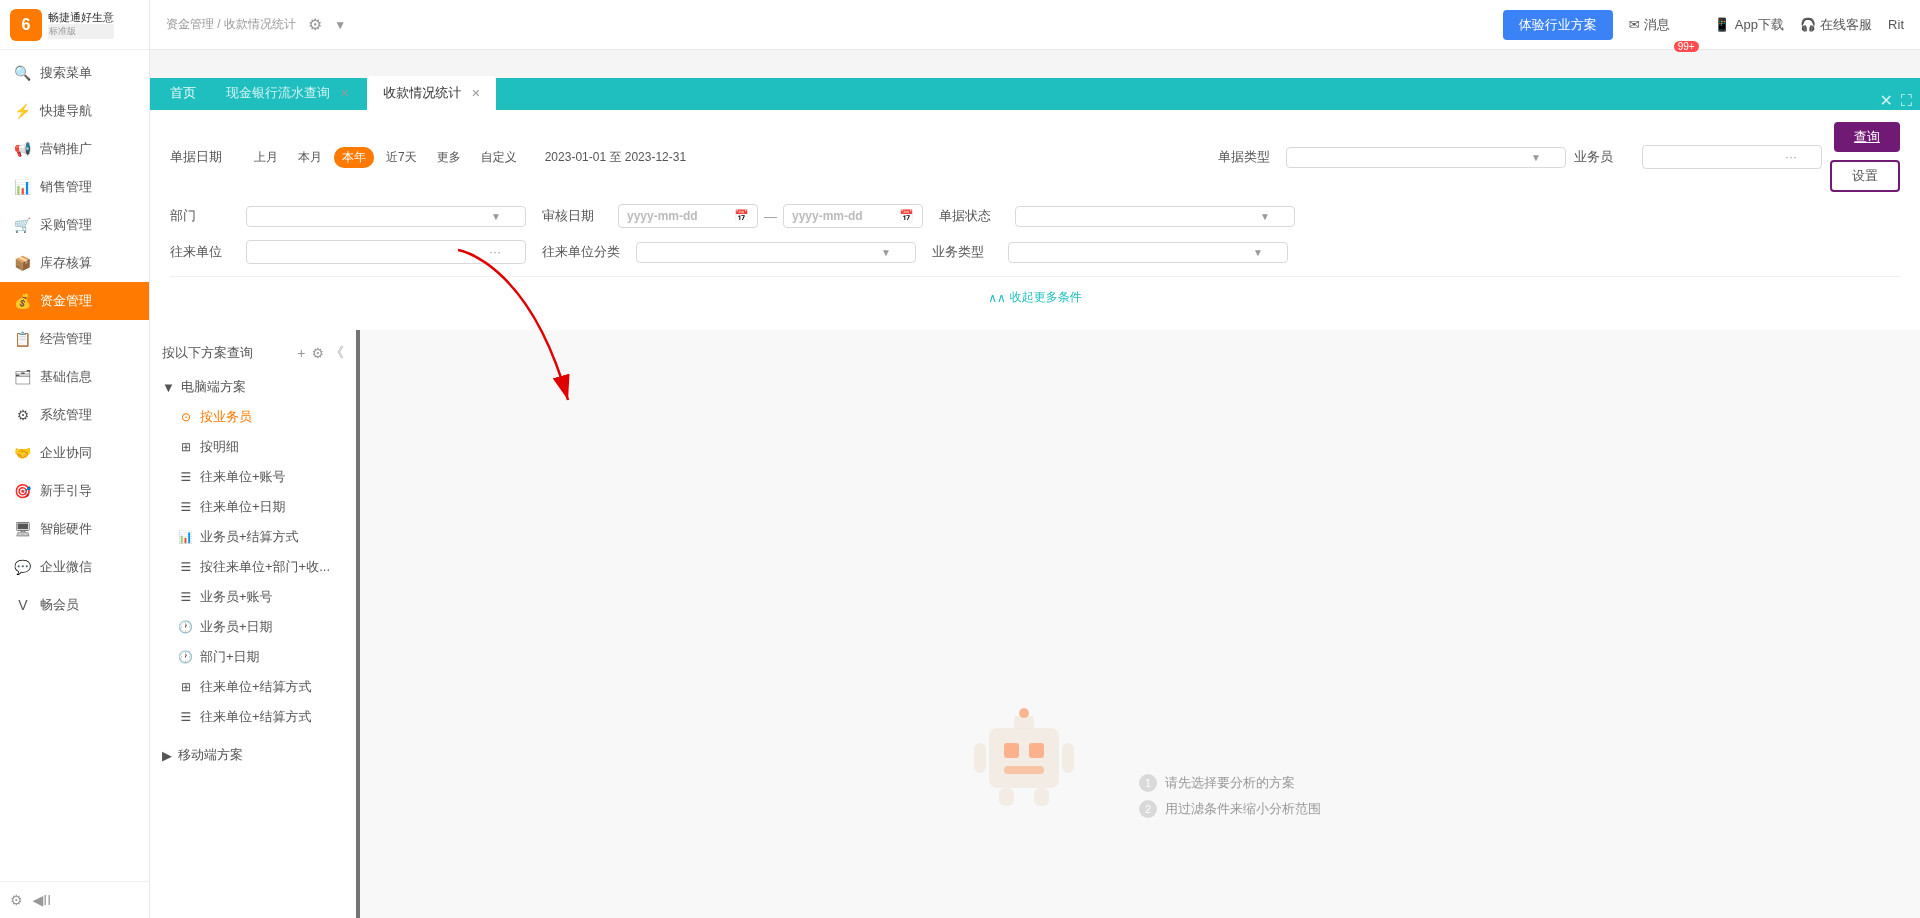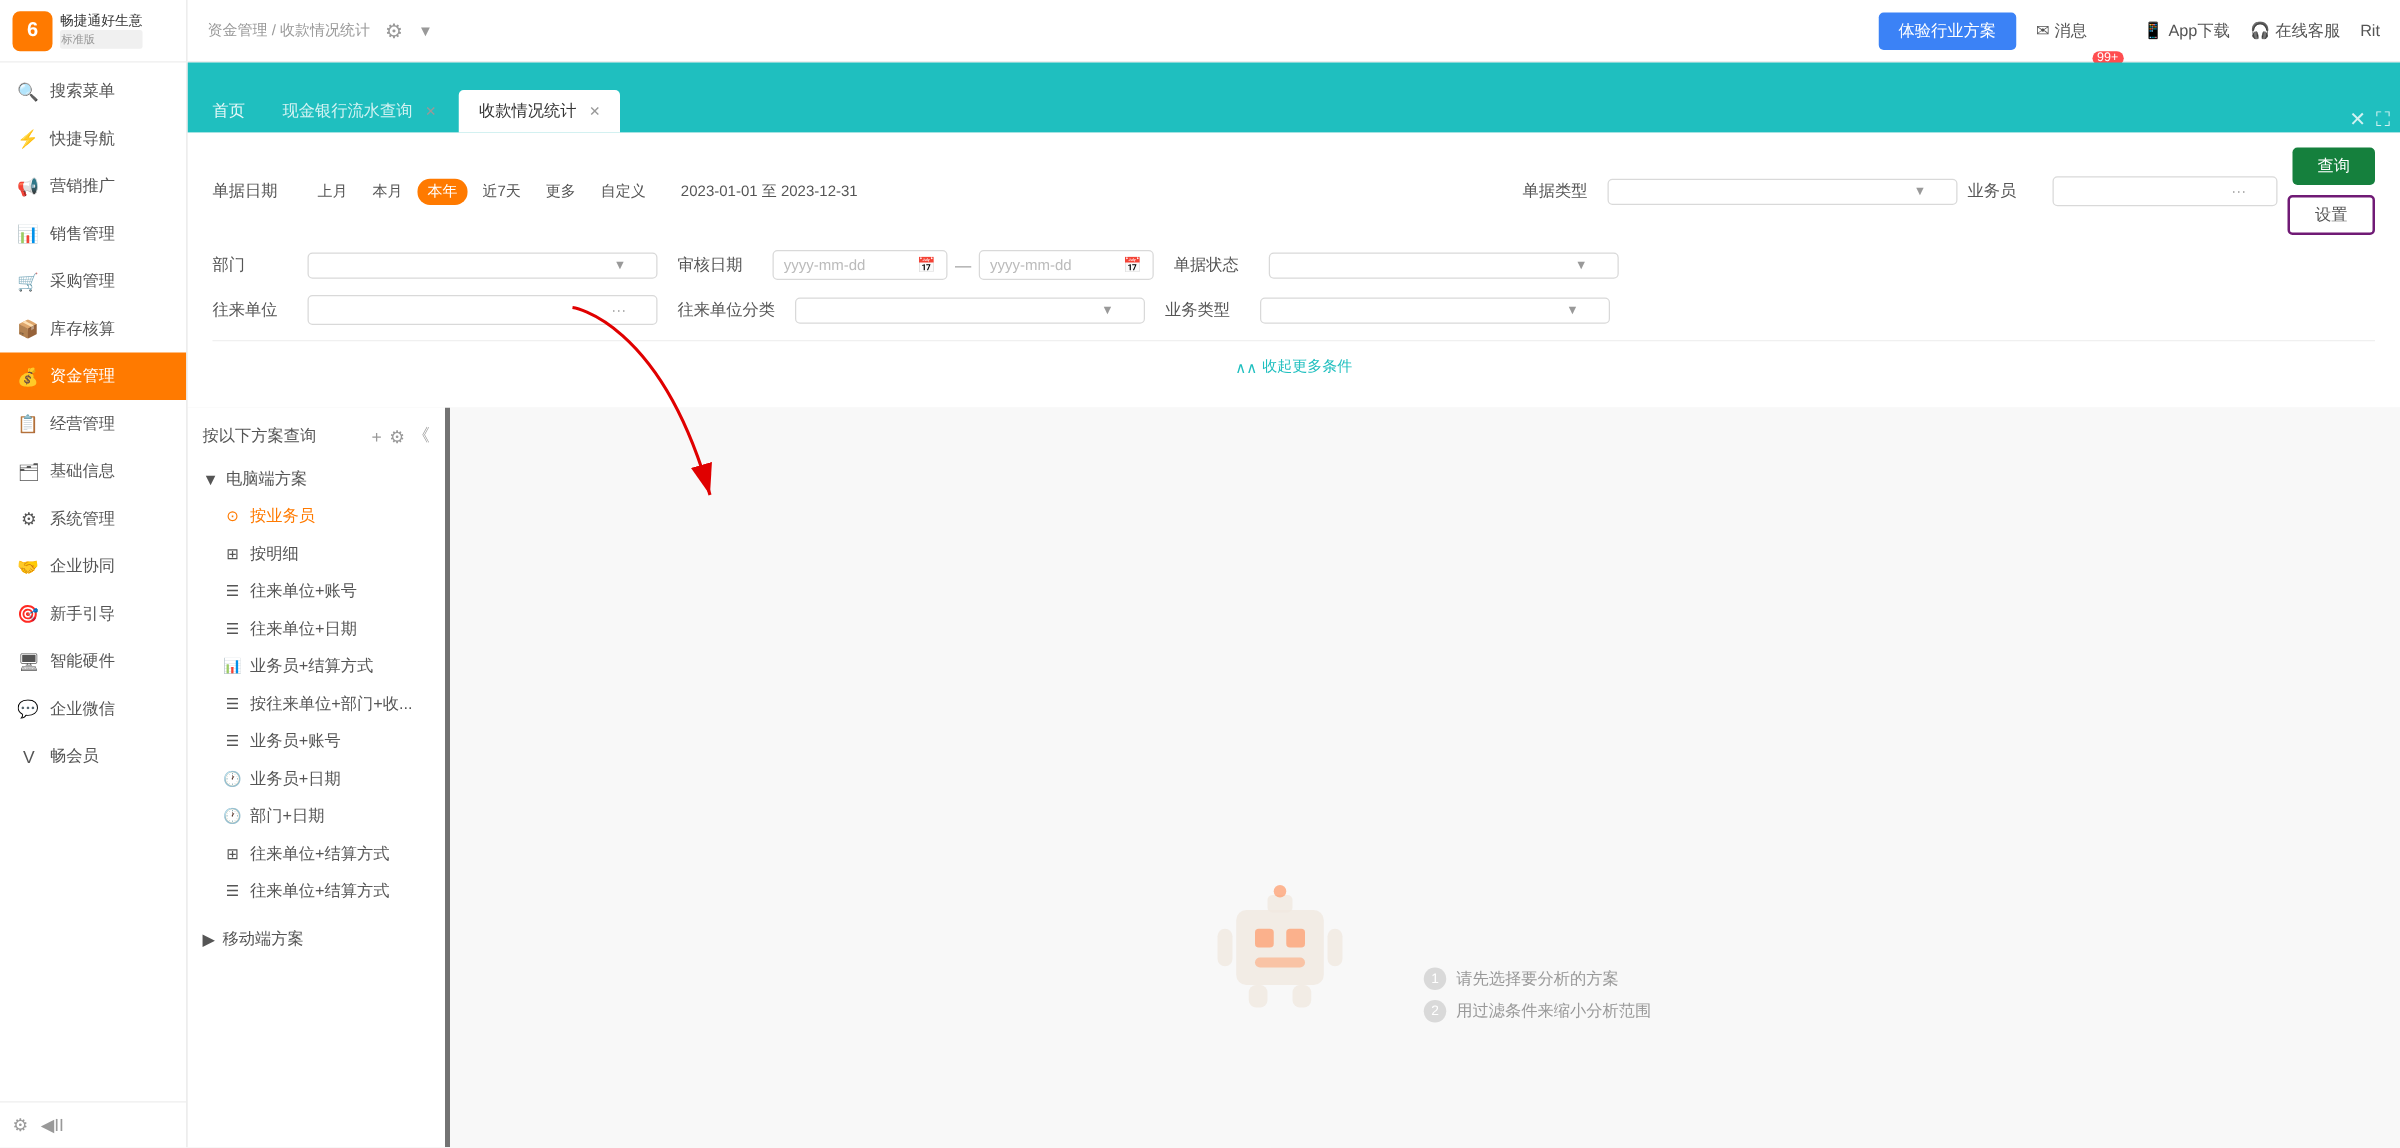--- a/index.html
+++ b/index.html
@@ -25,21 +25,21 @@
     .top-header { height: 50px; background: #fff; border-bottom: 1px solid #e8e8e8; display: flex; align-items: center; justify-content: space-between; padding: 0 16px; flex-shrink: 0; }
     .top-header-left { display: flex; align-items: center; gap: 12px; }
     .breadcrumb-text { color: #999; font-size: 12px; }
     .top-header-right { display: flex; align-items: center; gap: 16px; }
     .header-btn { display: flex; align-items: center; gap: 4px; color: #555; font-size: 13px; cursor: pointer; }
     .badge-red { background: #ff4d4f; color: white; border-radius: 8px; font-size: 10px; padding: 0 4px; min-width: 16px; text-align: center; margin-top: 44px; }
     .trial-btn { background: #3b82f6; color: white; padding: 6px 16px; border-radius: 4px; font-size: 13px; cursor: pointer; border: none; }
     .settings-icon { color: #999; cursor: pointer; font-size: 16px; }
 
     
-    .tab-bar { height: 56px; background: #1fbfbf; display: flex; align-items: flex-end; padding: 0 8px; flex-shrink: 0; gap: 2px; }
+    .tab-bar { height: 32px; background: #1fbfbf; display: flex; align-items: flex-end; padding: 0 8px; flex-shrink: 0; gap: 2px; margin-top: 28px; }
     .tab { padding: 8px 16px; font-size: 13px; cursor: pointer; color: rgba(255,255,255,0.8); border-radius: 4px 4px 0 0; display: flex; align-items: center; gap: 6px; }
     .tab.active { background: #fff; color: #333; }
     .tab-close { font-size: 11px; color: #999; cursor: pointer; margin-left: 4px; }
     .tab-home { color: rgba(255,255,255,0.9); font-size: 13px; padding: 8px 12px; cursor: pointer; }
     .tab-bar-actions { margin-left: auto; display: flex; align-items: center; gap: 8px; }
     .tab-action-btn { color: rgba(255,255,255,0.8); cursor: pointer; font-size: 16px; }
 
     
     .page-title-bar { background: #fff; padding: 10px 20px; display: flex; align-items: center; justify-content: space-between; border-bottom: 1px solid #e8e8e8; border: 2px solid #ff4444; margin: 0; }
     .page-title { font-size: 18px; font-weight: bold; color: #333; }
@@ -49,25 +49,25 @@
     
     .filter-area { background: #fff; padding: 12px 20px; margin: 0; flex-shrink: 0; }
     .filter-row { display: flex; align-items: center; gap: 16px; margin-bottom: 12px; flex-wrap: wrap; }
     .filter-label { color: #555; font-size: 13px; min-width: 60px; }
     .date-tabs { display: flex; gap: 4px; align-items: center; }
     .date-tab { padding: 2px 8px; font-size: 12px; cursor: pointer; color: #555; border-radius: 2px; }
     .date-tab.active { background: #ff7a00; color: white; border-radius: 10px; }
     .date-range { font-size: 12px; color: #555; margin-left: 4px; }
     .filter-select { border: 1px solid #d9d9d9; border-radius: 4px; padding: 4px 24px 4px 8px; font-size: 12px; color: #555; min-width: 180px; cursor: pointer; display: flex; align-items: center; justify-content: space-between; }
     .filter-select-wide { min-width: 280px; }
-    .filter-input { border: 1px solid #d9d9d9; border-radius: 4px; padding: 4px 8px; font-size: 12px; color: #bbb; width: 140px; }
+    .filter-input { border: 1px solid #d9d9d9; border-radius: 4px; padding: 4px 8px; font-size: 12px; color: #bbb; width: 140px; font-weight: bold; }
     .filter-dash { color: #999; }
     .collapse-btn { color: #1fbfbf; font-size: 12px; cursor: pointer; display: flex; align-items: center; justify-content: center; gap: 4px; padding: 6px 0; }
     .action-buttons { display: flex; gap: 8px; flex-direction: column; align-items: flex-end; margin-left: auto; }
-    .query-btn { background: #15803d; color: white; border: none; padding: 6px 20px; border-radius: 4px; font-size: 13px; cursor: pointer; }
+    .query-btn { background: #701a75; color: white; border: none; padding: 6px 20px; border-radius: 4px; font-size: 13px; cursor: pointer; text-decoration: underline; }
     .set-btn { border: 2px solid #701a75; background: white; color: #555; padding: 5px 20px; border-radius: 4px; font-size: 13px; cursor: pointer; }
     .chevron-down { color: #999; font-size: 10px; margin-left: 4px; }
 
     
     .content-area { display: flex; flex: 1; overflow: hidden; }
     .left-panel { width: 210px; background: #fff; border-right: 4px solid #737373; flex-shrink: 0; overflow-y: auto; padding: 8px 0; }
     .panel-header { display: flex; align-items: center; justify-content: space-between; padding: 6px 12px; color: #555; font-size: 13px; }
     .panel-header-actions { display: flex; gap: 6px; align-items: center; }
     .panel-icon-btn { color: #999; cursor: pointer; font-size: 14px; }
     .tree-item { display: flex; align-items: center; gap: 6px; padding: 6px 16px; cursor: pointer; color: #555; font-size: 13px; }

